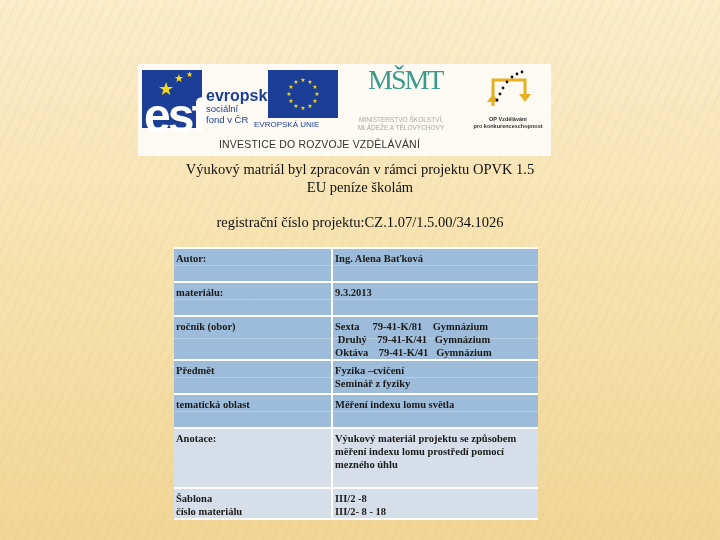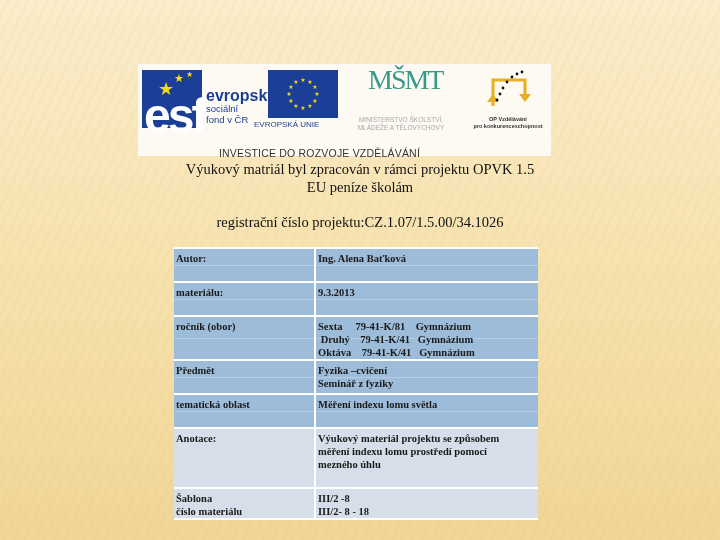--- a/index.html
+++ b/index.html
@@ -43,38 +43,38 @@
       position:absolute; left:208px; top:52px; width:110px; text-align:center;
       font-family:"Liberation Sans", sans-serif; font-size:6.5px; line-height:8px; color:#a8a8a8;
     }
     .op-logo { position:absolute; left:345px; top:4px; width:52px; height:46px; }
     .op-text {
       position:absolute; left:325px; top:52px; width:90px; text-align:center;
       font-family:"Liberation Sans", sans-serif; font-size:5.5px; line-height:7px; font-weight:bold; color:#333;
     }
     .invest {
       position:absolute; left:0; top:74px; width:363px; text-align:center;
-      font-family:"Liberation Sans", sans-serif; font-size:10.5px; color:#333; letter-spacing:0.2px;margin-top:9px;
+      font-family:"Liberation Sans", sans-serif; font-size:10.5px; color:#333; letter-spacing:0.2px;
     }
     .intro {
       position:absolute; left:150px; top:160px; width:420px; text-align:center;
       font-size:14.5px; line-height:18px; color:#111;
     }
     .reg {
       position:absolute; left:150px; top:214px; width:420px; text-align:center;
       font-size:14.5px; color:#111;
     }
     table.info {
       position:absolute; left:174px; top:247px; width:364px;
       border-collapse:separate; border-spacing:0 2px;
       font-size:10.5px; font-weight:bold; color:#1a1a1a;
       background:#ffffff;
     }
     table.info td {
-      vertical-align:top; padding:3px 1px 0 2px; line-height:13px;
+      vertical-align:top; padding:3px 18px 0 2px; line-height:13px;
       background:#9dbcd9;
       background-image:linear-gradient(to bottom, transparent 0, transparent 50%, rgba(255,255,255,0.25) 50%, rgba(255,255,255,0.25) calc(50% + 1px), transparent calc(50% + 1px));
     }
     table.info td.c1 { width:137px; border-right:2px solid #fff; }
     table.info tr.light td { background:#d6dfe9; background-image:none; }
     .row-h1 td { height:29px; }
     .row-h3 td { height:38px; }
     .row-h6 td { height:55px; }
     .row-h7 td { height:26px; }
     .line { display:block; white-space:pre; }

